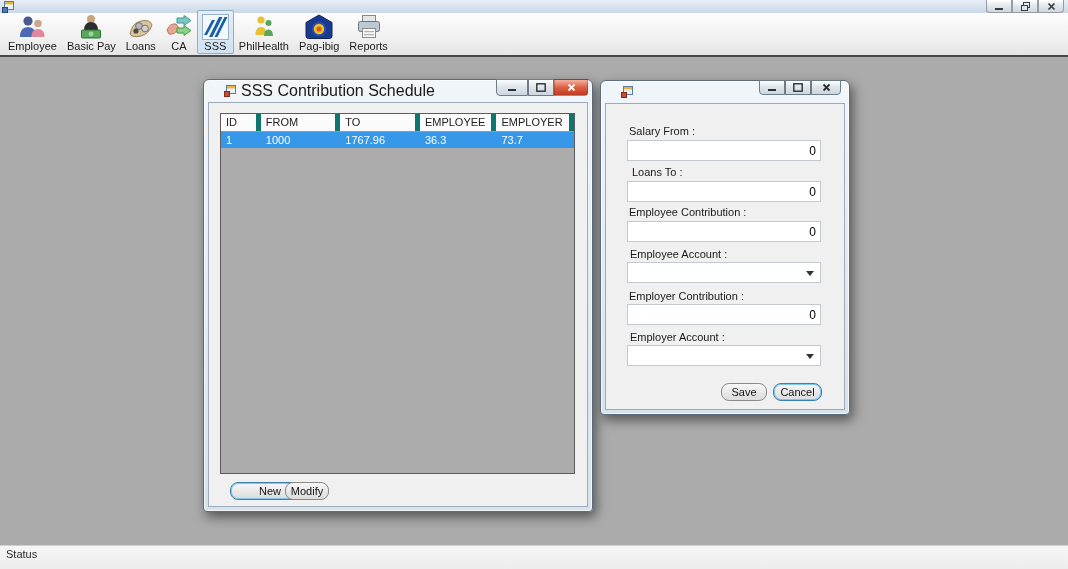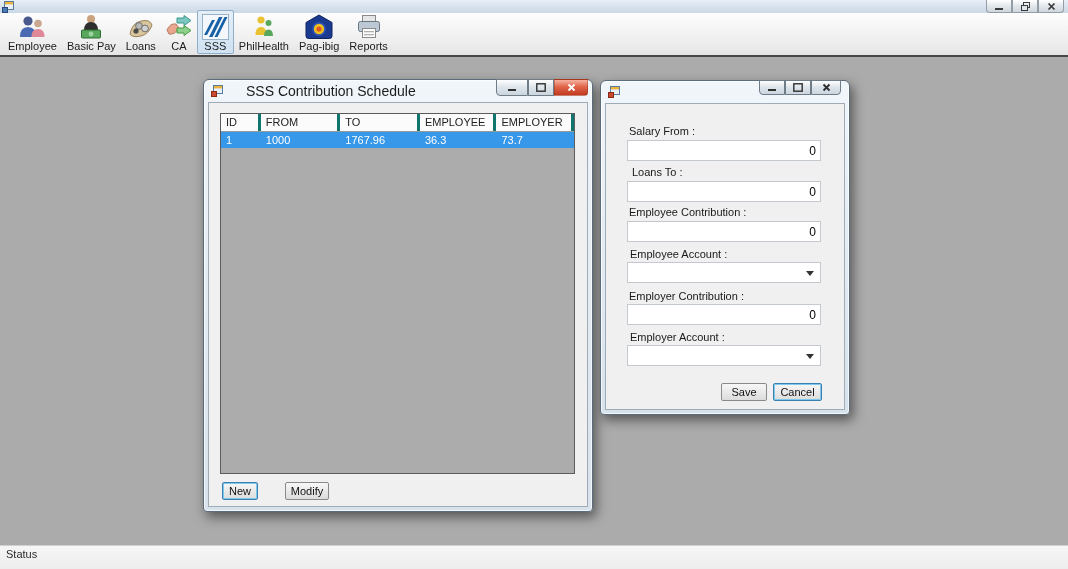--- a/index.html
+++ b/index.html
@@ -31,43 +31,43 @@
   .statusbar{position:absolute;left:0;right:0;bottom:0;height:24px;box-sizing:border-box;
     background:linear-gradient(#f6f6f6,#ededed);border-top:1px solid #cfcfcf;
     font-size:11px;color:#2b2b2b;padding:2px 6px}
   
   .window{position:absolute;background:linear-gradient(#f1f6fb,#d7e2ec);
     border:1px solid #5d6c7a;border-radius:6px 6px 4px 4px;
     box-shadow:3px 5px 12px rgba(0,0,0,.5), inset 0 0 0 1px rgba(255,255,255,.7)}
   .win-sss{left:203px;top:79px;width:388px;height:431px;z-index:2}
   .win-add{left:600px;top:80px;width:248px;height:333px;z-index:3}
   .titlebar{position:absolute;top:0;left:0;right:0;height:22px;display:flex;align-items:center;
-    padding-left:7px;gap:23px;font-size:14px;color:#1b1b1b;cursor:default}
+    padding-left:20px;gap:5px;font-size:16px;color:#1b1b1b;cursor:default}
   .titlebar .wtitle{line-height:22px;white-space:nowrap}
   .form-icon{width:12px;height:12px;flex:0 0 auto}
   .caps{position:absolute;top:-1px;display:flex;z-index:5}
   .win-sss .caps{right:4px}
   .win-add .caps{right:8px}
   .cap{height:17px;box-sizing:border-box;display:flex;align-items:center;justify-content:center;cursor:pointer;
     background:linear-gradient(#fdfefe,#dfe6ec 45%,#ccd5df);border:1px solid #6f7d89}
   .cap:first-child{border-radius:0 0 0 4px}
   .cap:last-child{border-radius:0 0 4px 0}
   .cap.red{background:linear-gradient(#f6b2a0,#e0664a 45%,#bf3a20);border-color:#76281656}
   .win-add .cap{height:15px}
   .client{position:absolute;left:4px;right:4px;top:22px;bottom:4px;background:#f0f0f0;border:1px solid #9fabb6}
   
   .grid{position:absolute;left:11px;top:10px;width:355px;height:361px;box-sizing:border-box;
     background:#acacac;border:1px solid #5c5c5c}
   .grid-header{display:flex;height:17px;background:#fbfbfb;border-bottom:1px solid #999}
-  .grid-header .gcell{border-right:3px solid #0f766e;color:#222}
+  .grid-header .gcell{border-right:5px solid #0f766e;color:#222}
   .gcell{box-sizing:border-box;padding:2px 0 0 5px;font-size:11px;white-space:nowrap;overflow:hidden}
   .grid-row{display:flex;height:16px;background:#3797e8;color:#fff;cursor:pointer}
   .c0{width:40px}.c1{width:80px}.c2{width:80px}.c3{width:77px}.c4{width:78px}
   
-  .btn{position:absolute;height:18px;box-sizing:border-box;border:1px solid #8a8a8a;border-radius:2px;
+  .btn{position:absolute;height:18px;box-sizing:border-box;border:1px solid #8a8a8a;border-radius:8px;
     background:linear-gradient(#f7f7f7,#e8e8e8 55%,#dcdcdc);font-family:inherit;font-size:11px;color:#111;
     padding:0;cursor:pointer}
   .btn.focused{border-color:#3c7fb1;box-shadow:inset 0 0 0 1px #7ec8ec}
   
   .flabel{position:absolute;font-size:11px;color:#191919;white-space:nowrap}
   .ftext{position:absolute;width:194px;height:21px;box-sizing:border-box;border:1px solid #c4c8cf;
     background:#fff;text-align:right;font-size:12px;padding:0 4px;font-family:inherit;color:#000}
   .fcombo{position:absolute;width:194px;height:21px;box-sizing:border-box;border:1px solid #c4c8cf;background:#fff;cursor:pointer}
   .combo-arrow{position:absolute;right:6px;top:8px;width:0;height:0;
     border-left:4px solid transparent;border-right:4px solid transparent;border-top:5px solid #333}
@@ -230,21 +230,21 @@
         <div class="gcell c4">EMPLOYER</div>
       </div>
       <div class="grid-row">
         <div class="gcell c0">1</div>
         <div class="gcell c1">1000</div>
         <div class="gcell c2">1767.96</div>
         <div class="gcell c3">36.3</div>
         <div class="gcell c4">73.7</div>
       </div>
     </div>
-    <button class="btn focused" style="left:13px;top:379px;width:36px">New</button>
+    <button class="btn focused" style="left:21px;top:379px;width:80px">New</button>
     <button class="btn" style="left:76px;top:379px;width:44px">Modify</button>
   </div>
 </div>
 
 <div class="window win-add">
   <div class="titlebar">
     <svg class="form-icon" viewBox="0 0 12 12">
       <rect x="2.5" y="0.5" width="9" height="8" fill="#e9f1f8" stroke="#5a7aa0"></rect>
       <rect x="3" y="1" width="8" height="2.4" fill="#e8b43c"></rect>
       <rect x="0.5" y="6.5" width="5" height="5" fill="#c84a30" stroke="#8a2a14"></rect>

